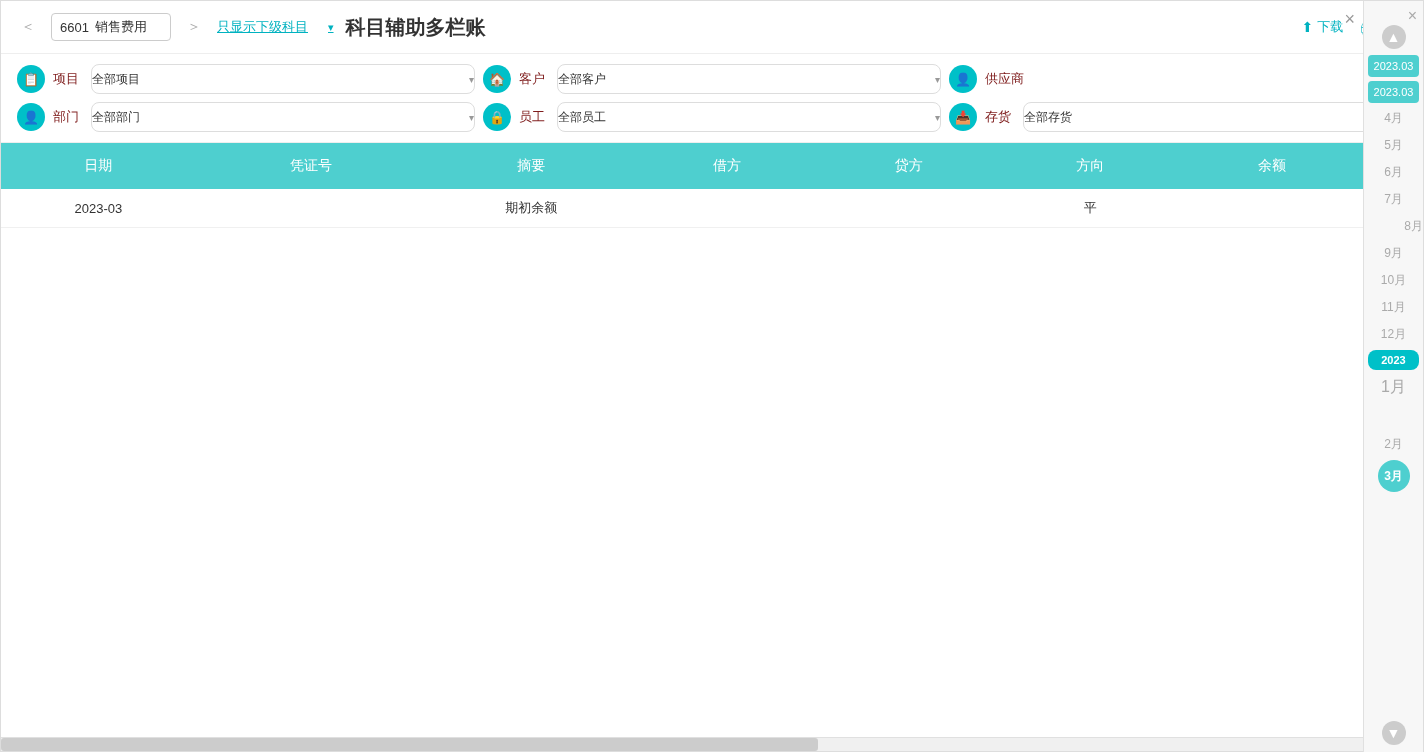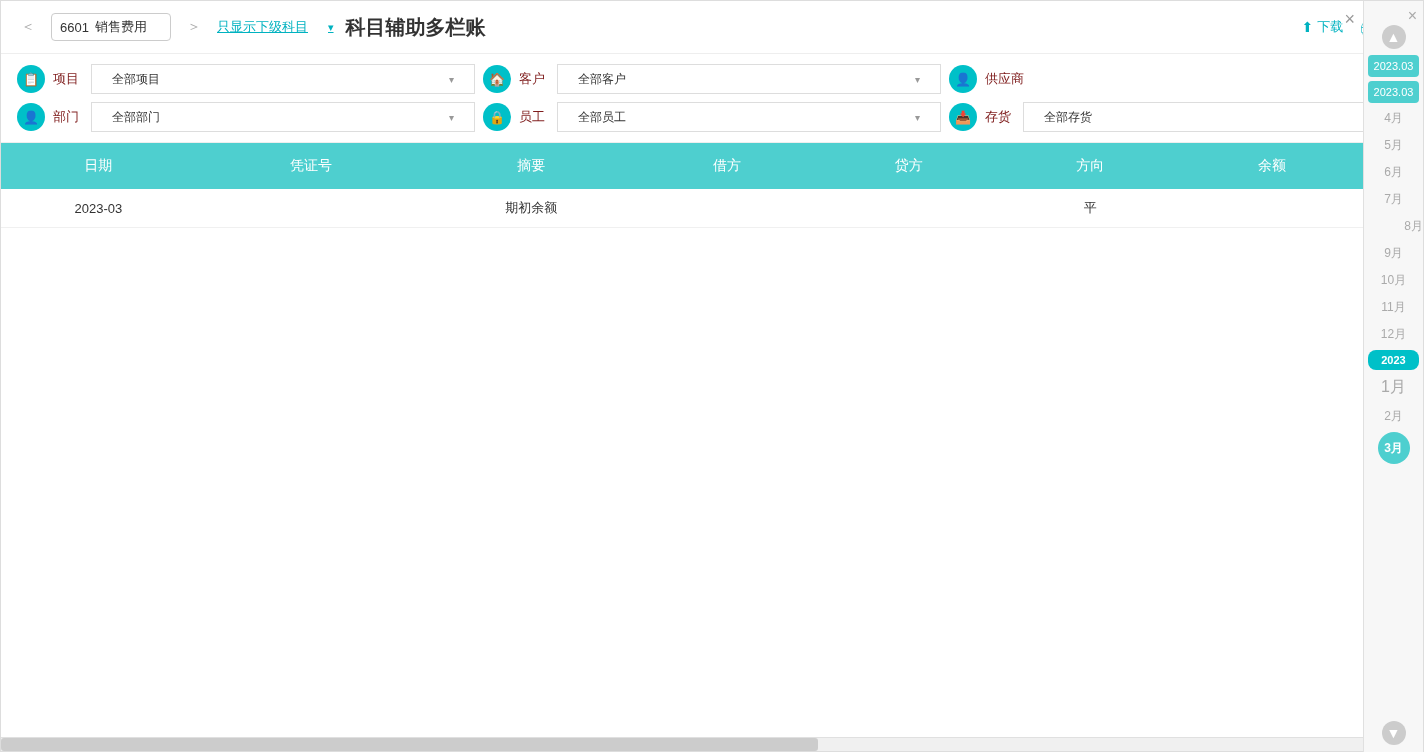--- a/index.html
+++ b/index.html
@@ -105,22 +105,22 @@
       flex-shrink: 0;
     }
     .filter-label {
       color: #7f1d1d;
       font-size: 13px;
       min-width: 30px;
     }
     .filter-select {
       flex: 1;
       border: 1px solid #ddd;
-      border-radius: 0;
-      padding: 4px 20px;
+      border-radius: 8px;
+      padding: 4px 0;
       font-size: 12px;
       color: #333;
       display: flex;
       align-items: center;
       justify-content: space-between;
       cursor: pointer;
       height: 30px;
       background: #fff;
     }
     .filter-select .chevron { color: #999; font-size: 10px; }
@@ -324,21 +324,21 @@
         <div style="color: rgb(170, 170, 170); font-size: 12px; padding: 5px 0px; text-align: center; width: 100%; cursor: pointer;">5月</div>
         <div style="color: rgb(170, 170, 170); font-size: 12px; padding: 5px 2px; text-align: center; width: 100%; cursor: pointer;">6月</div>
         <div style="color: rgb(170, 170, 170); font-size: 12px; padding: 5px 0px; text-align: center; width: 100%; cursor: pointer;">7月</div>
         <div style="color: rgb(170, 170, 170); font-size: 12px; padding: 5px 0px; text-align: right; width: 100%; cursor: pointer;">8月</div>
         <div style="color: rgb(170, 170, 170); font-size: 12px; padding: 5px 0px; text-align: center; width: 100%; cursor: pointer;">9月</div>
         <div style="color: rgb(170, 170, 170); font-size: 12px; padding: 5px 0px; text-align: center; width: 100%; cursor: pointer;">10月</div>
         <div style="color: rgb(170, 170, 170); font-size: 12px; padding: 5px 0px; text-align: center; width: 100%; cursor: pointer;">11月</div>
         <div style="color: rgb(170, 170, 170); font-size: 12px; padding: 5px 0px; text-align: center; width: 100%; cursor: pointer;">12月</div>
         <div style="background: rgb(0, 192, 200); color: rgb(255, 255, 255); border-radius: 8px; margin: 2px 4px; width: calc(100% - 8px); text-align: center; font-size: 11px; padding: 4px 2px; cursor: pointer; font-weight: bold;">2023</div>
         <div style="color: rgb(170, 170, 170); font-size: 16px; padding: 5px 0px; text-align: center; width: 100%; cursor: pointer;">1月</div>
-        <div style="color: rgb(170, 170, 170); font-size: 12px; padding: 5px 0px; text-align: center; width: 100%; cursor: pointer;">2月</div>
+        <div style="color: rgb(170, 170, 170); font-size: 12px; padding: 5px 0px; text-align: center; width: 100%; cursor: pointer; margin-top: 28px;">2月</div>
         <div style="background: rgb(78, 207, 207); color: rgb(255, 255, 255); border-radius: 50%; width: 32px; height: 32px; display: flex; align-items: center; justify-content: center; font-size: 12px; cursor: pointer; margin: 2px auto; font-weight: bold;">3月</div>
       </div>
 
     <div class="timeline-arrow" style="margin-bottom:8px;">
       <span>▼</span>
     </div>
   </div>
 </div>
 
 </body></html>

